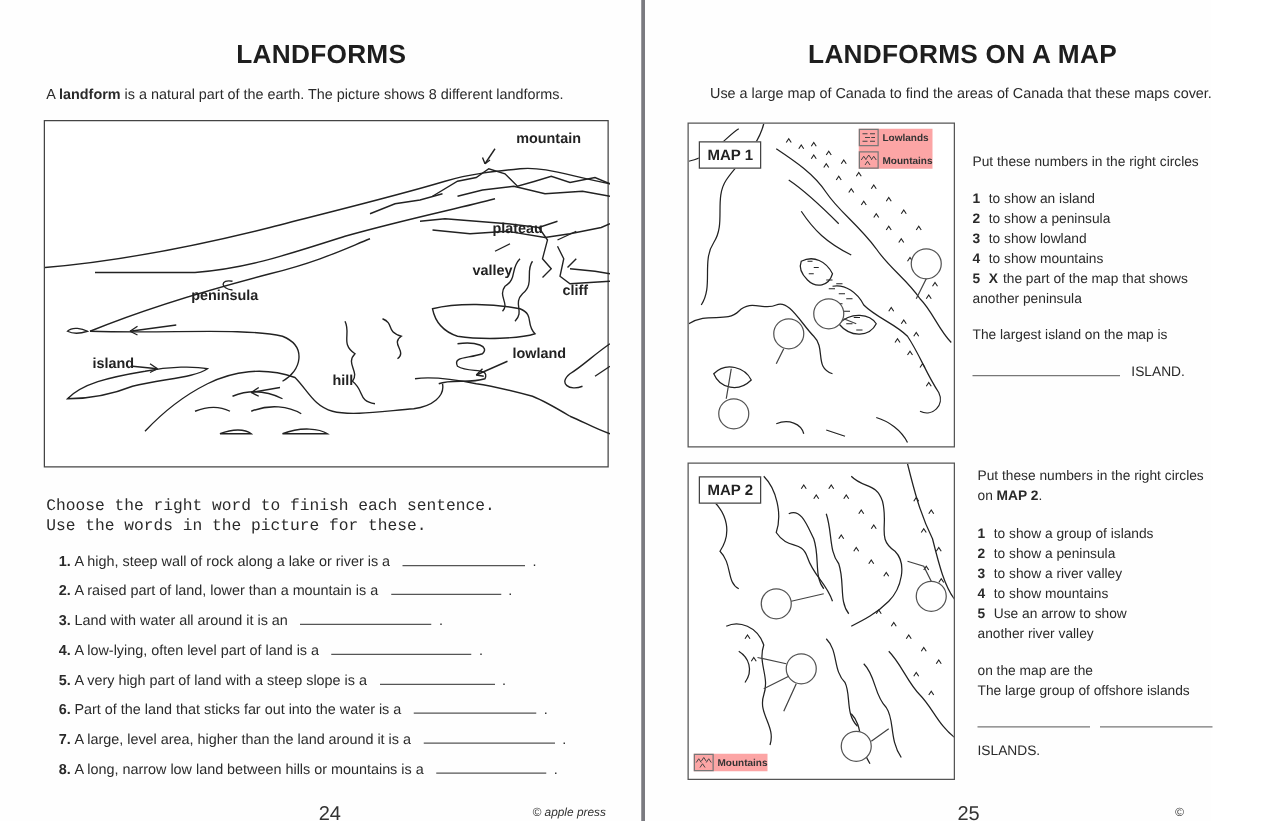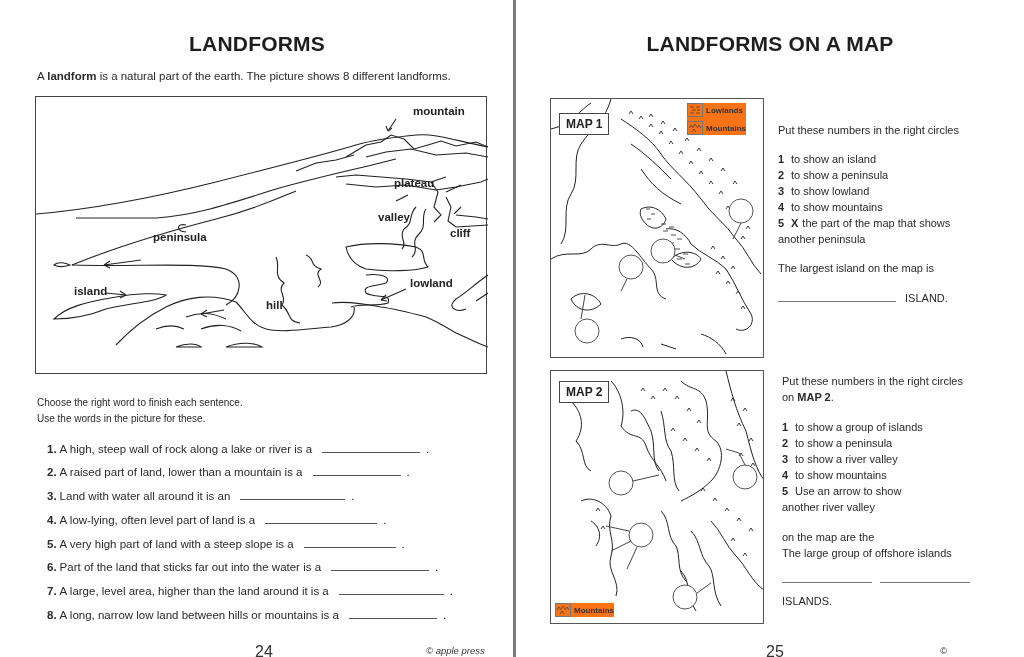--- a/index.html
+++ b/index.html
@@ -13,34 +13,34 @@
 
   .title { position: absolute; font-weight: bold; font-size: 21px; letter-spacing: 0.2px; color: #1e1e1e; text-align: center; }
   .intro { position: absolute; font-size: 11.5px; color: #2a2a2a; white-space: nowrap; }
   .intro b { font-weight: bold; }
 
   
   .picture-frame { position: absolute; left: 35px; top: 96px; width: 452px; height: 278px; border: 1.5px solid #444; background: #fff; }
   .picture-frame svg { position: absolute; left: 0; top: 0; }
   .lbl { position: absolute; font-size: 11.5px; font-weight: bold; color: #222; white-space: nowrap; margin-left: 12px; }
 
-  .instr { position: absolute; left: 37px; font-size: 10px; color: #2a2a2a; white-space: nowrap; }
+  .instr { position: absolute; left: 37px; font-size: 13px; color: #2a2a2a; white-space: nowrap; font-family: Liberation Mono, monospace; }
   .q { position: absolute; left: 47px; font-size: 11.5px; color: #2a2a2a; white-space: nowrap; display: flex; align-items: baseline; }
   .q .num { font-weight: bold; margin-right: 3px; }
   .q .blank { display: inline-block; border-bottom: 1px solid #555; height: 10px; margin-left: 10px; }
   .q .dot { margin-left: 6px; }
 
   .footer-num { position: absolute; font-size: 16px; color: #333; }
   .footer-copy { position: absolute; font-size: 9.5px; color: #333; font-style: italic; }
 
   
   .map-frame { position: absolute; border: 1.5px solid #555; background: #fff; overflow: hidden; }
   .map-frame svg { position: absolute; left: 0; top: 0; }
   .map-tag { position: absolute; border: 1.5px solid #444; background: #fff; font-weight: bold; font-size: 12px; padding: 3px 6px; color: #222; }
-  .legend { position: absolute; display: flex; flex-direction: column; gap: 4px; background: #f97316; }
+  .legend { position: absolute; display: flex; flex-direction: column; gap: 4px; background: #fca5a5; }
   .legend-row { display: flex; align-items: center; gap: 3px; font-size: 8px; font-weight: bold; color: #333; }
   .legend-swatch { width: 16px; height: 14px; border: 1px solid #777; display: inline-block; position: relative; }
 
   .side-text { position: absolute; font-size: 11px; color: #2a2a2a; line-height: 16px; white-space: nowrap; }
   .side-text b { font-weight: bold; }
   .task { display: flex; }
   .task .n { font-weight: bold; width: 13px; display: inline-block; }
   .uline { display: inline-block; border-bottom: 1px solid #777; height: 10px; vertical-align: baseline; }
 </style>
 </head>
@@ -174,20 +174,21 @@
   </div>
 
   <div class="footer-num" style="left:255px;top:643px;">24</div>
   <div class="footer-copy" style="left:426px;top:645px;">© apple press</div>
 </div>
 
 <div class="gutter"></div>
 
 <div class="page right">
   <div class="title" style="left:0;width:508px;top:32px;">LANDFORMS ON A MAP</div>
+  <div class="intro" style="left:52px;top:69px;">Use a large map of Canada to find the areas of Canada that these maps cover.</div>
 
   <div class="map-frame" style="left:34px;top:98px;width:214px;height:260px;">
     <svg width="214" height="260" viewBox="0 0 214 260" fill="none" stroke="#222" stroke-width="1">
       <path d="M0 30 C20 26 30 10 40 4 M60 0 C55 20 40 30 30 45 C20 60 30 80 20 95 C10 110 20 130 10 145"></path>
       <path d="M0 160 C15 150 30 160 40 150 C50 140 60 150 70 145 C80 140 90 160 100 170 C110 180 100 195 115 200"></path>
       <path d="M70 20 C85 30 100 40 110 55 C120 70 135 80 150 100 C160 115 175 125 185 140 C195 150 200 165 210 175"></path>
       <path d="M80 45 C95 55 110 70 120 80 M90 70 C100 85 110 95 130 105"></path>
       <path d="M90 110 C100 105 110 110 115 120 C112 130 102 132 95 125 C90 120 88 115 90 110 Z"></path>
       <path d="M115 130 C125 128 135 135 140 145 C150 155 165 160 175 170 C185 185 190 200 200 215 C205 225 195 235 185 230"></path>
       <path d="M120 160 C130 150 145 152 150 160 C145 170 130 172 120 160 Z"></path>

